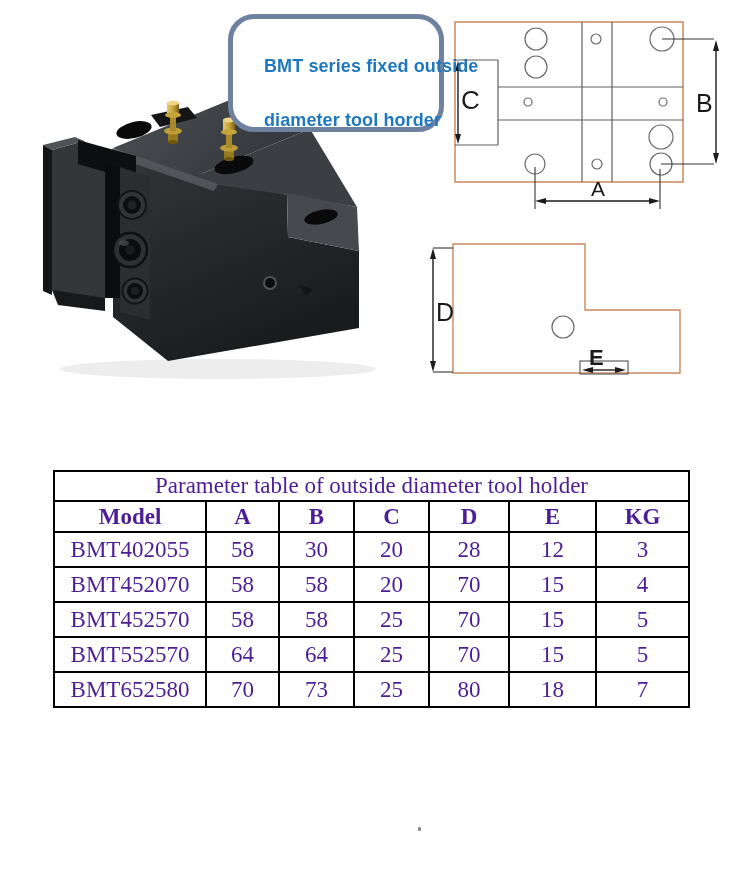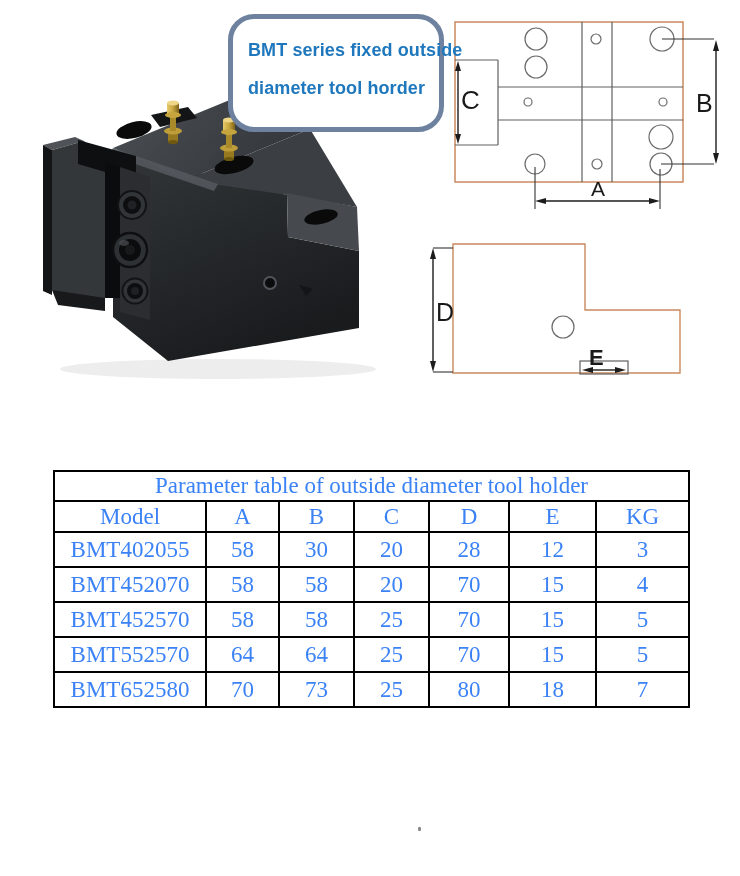--- a/index.html
+++ b/index.html
@@ -3,37 +3,37 @@
 <meta charset="utf-8">
 <style>
   html,body{margin:0;padding:0;background:#ffffff;}
   .page{position:relative;width:740px;height:876px;background:#fff;overflow:hidden;
         font-family:"Liberation Sans",sans-serif;}
 
   
   .callout{position:absolute;left:228px;top:14px;width:216px;height:118px;
            box-sizing:border-box;background:#fff;border:5px solid #6e82a0;
            border-radius:26px;padding:12px 8px 0 15px;z-index:5;}
-  .callout p{margin:0;color:#1f78bd;font-weight:bold;font-size:18px;line-height:38px;
+  .callout p{margin:16px;color:#1f78bd;font-weight:bold;font-size:18px;line-height:38px;
              white-space:nowrap;letter-spacing:0.1px;}
 
   
   .photo-svg{position:absolute;left:18px;top:85px;z-index:1;}
   .plan-svg{position:absolute;left:450px;top:15px;z-index:2;}
   .profile-svg{position:absolute;left:425px;top:240px;z-index:2;}
 
   .dim-label{font-family:"Liberation Sans",sans-serif;fill:#1a1a1a;}
 
   
   table.params{position:absolute;left:53px;top:470px;width:635px;border-collapse:collapse;
-               table-layout:fixed;font-family:"Liberation Serif",serif;color:#3b82f6;z-index:3;}
+               table-layout:fixed;font-family:"Liberation Serif",serif;color:#4c1d95;z-index:3;}
   table.params td{border:2px solid #000;padding:0;text-align:center;font-size:23px;
                   vertical-align:middle;overflow:hidden;white-space:nowrap;}
   td.t-title{font-size:24px;height:28px;}
-  tr.t-head td{height:29px;}
+  tr.t-head td{height:29px;font-weight:bold;}
   tr.t-row td{height:33px;border-radius:13px;}
   td.model{text-align:left;padding-left:4px;}
 
   .speck{position:absolute;left:418px;top:827px;width:3px;height:4px;background:#8a8a8a;
          border-radius:1px;}
 </style>
 </head>
 <body>
 
 <div class="page">

